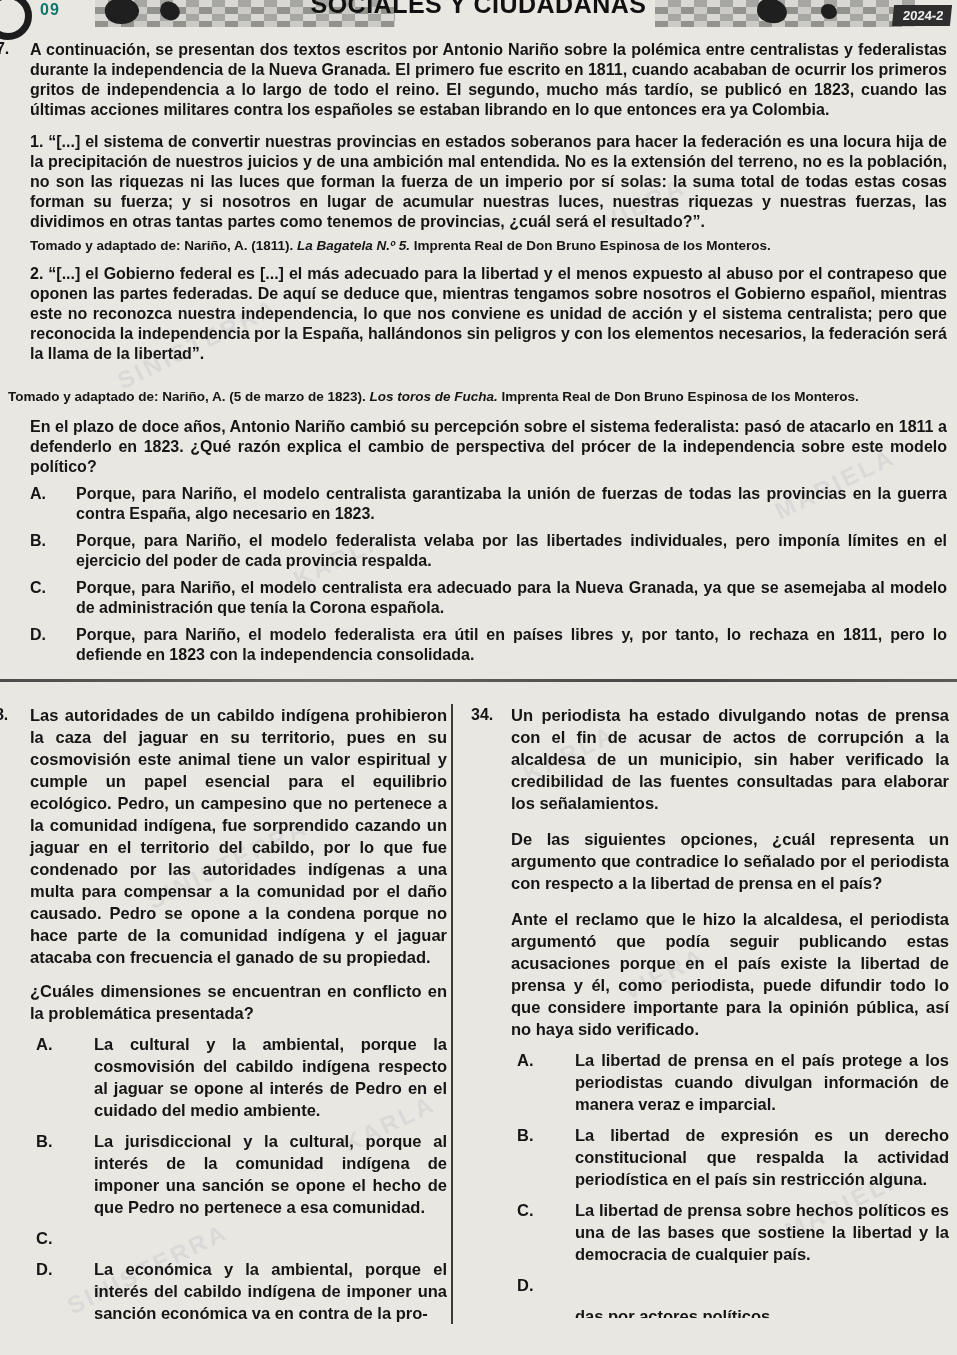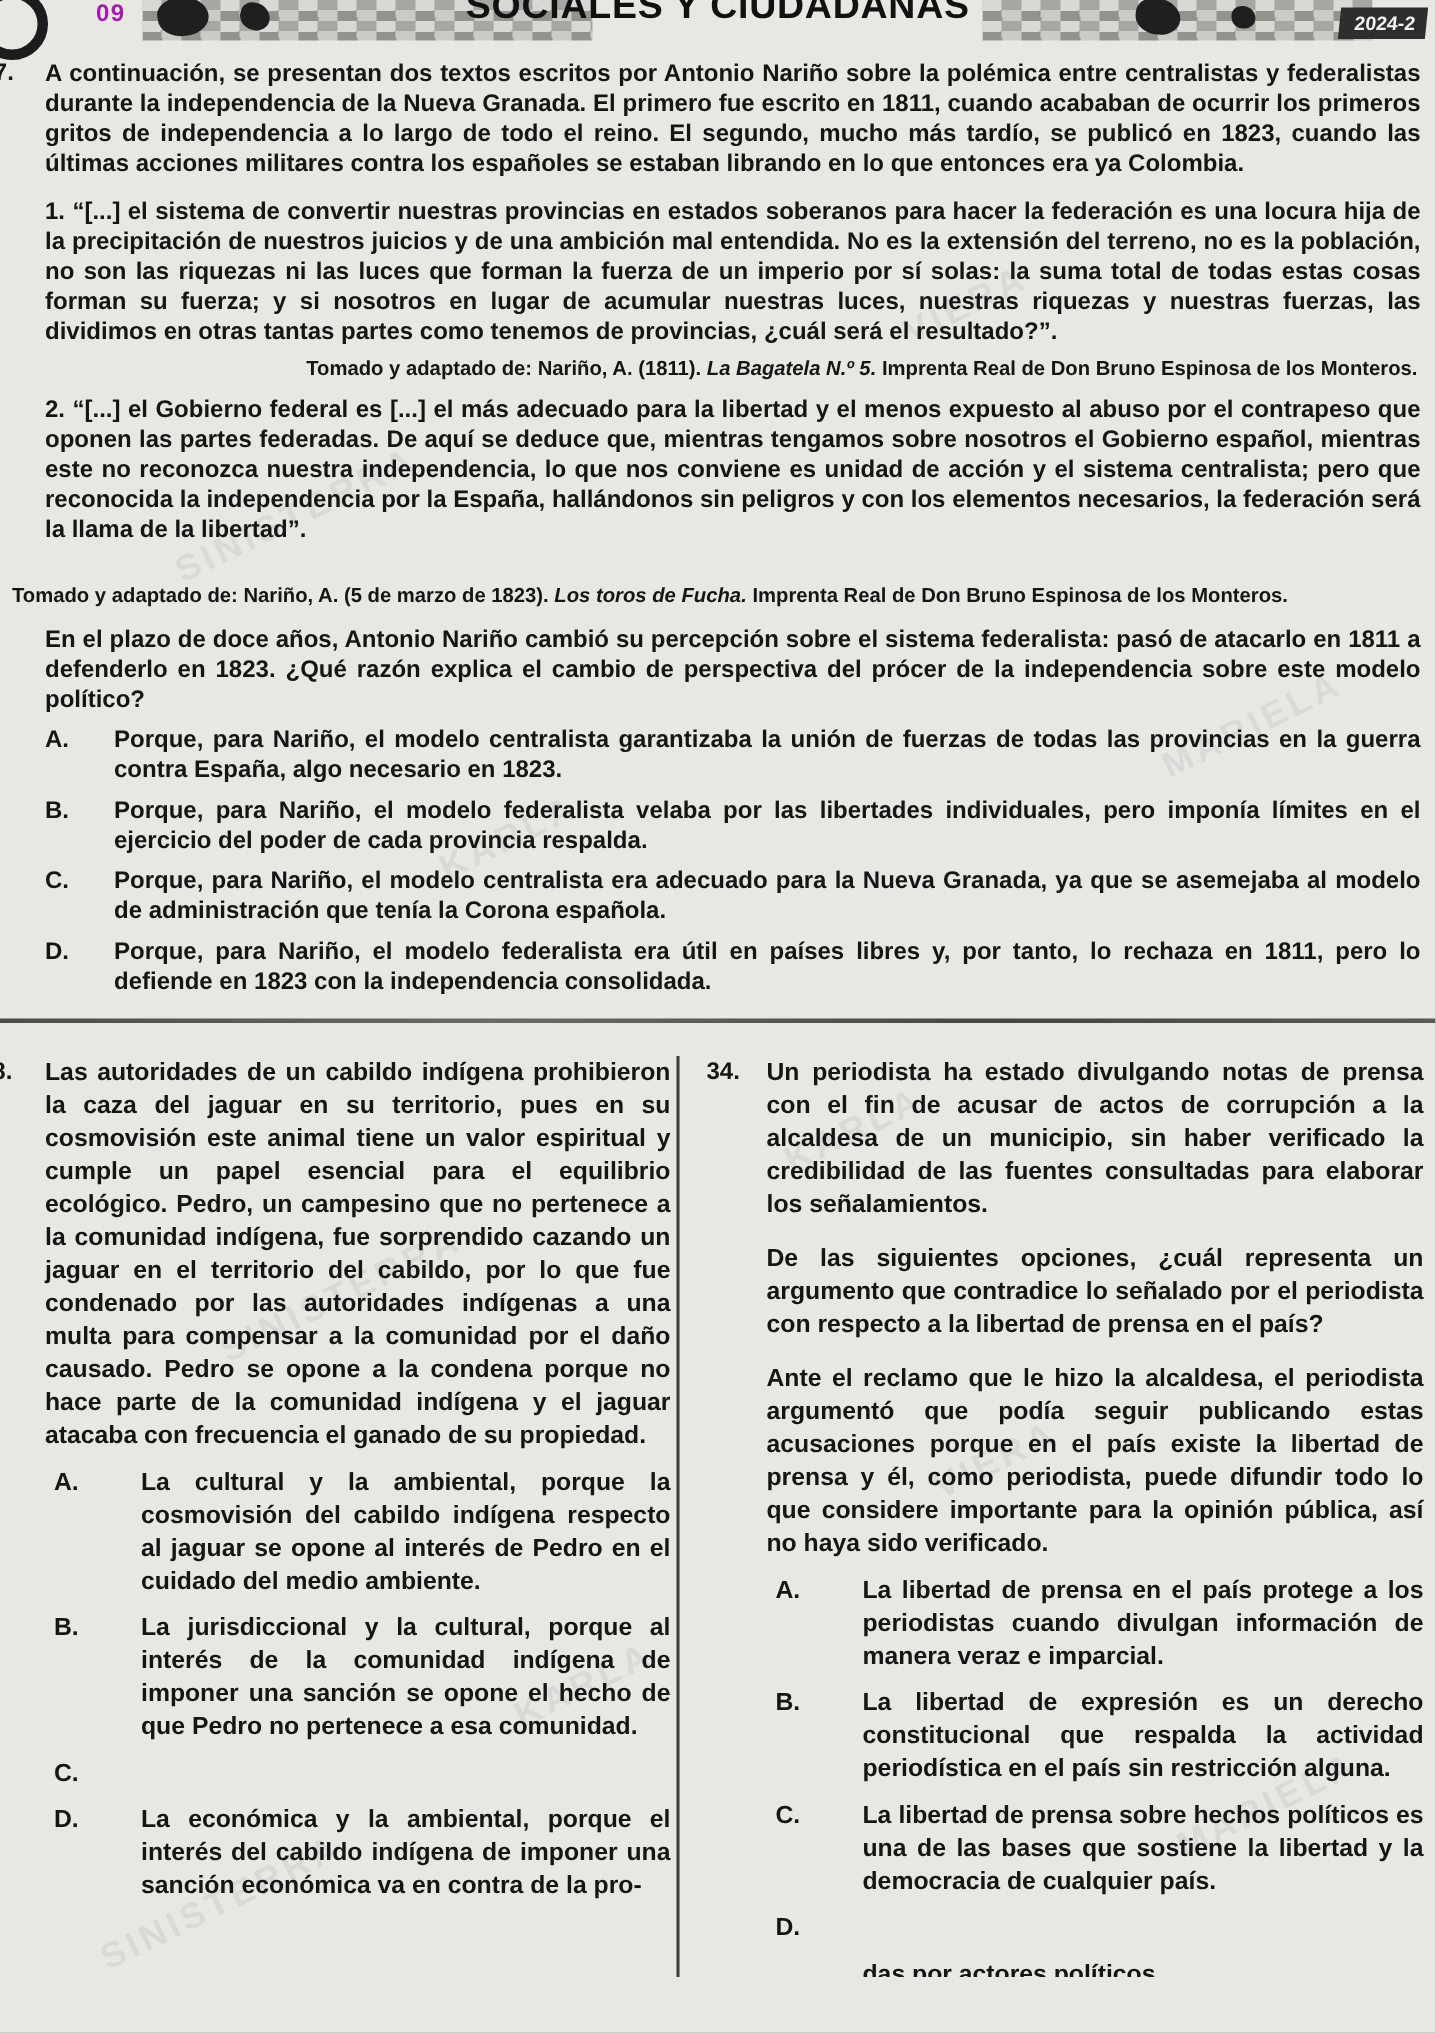--- a/index.html
+++ b/index.html
@@ -12,21 +12,21 @@
     font-family:"Liberation Sans", sans-serif;
     color:#151515;
     font-weight:700;
   }
   
   .header{position:relative;height:34px;}
   .logo-circle{
     position:absolute;left:-16px;top:-8px;width:34px;height:34px;
     border:7px solid #1c1c1c;border-radius:50%;background:transparent;
   }
-  .pageno{position:absolute;left:64px;top:1px;font-size:16px;color:#a21caf;letter-spacing:1px;text-align:center;}
+  .pageno{position:absolute;left:40px;top:1px;font-size:16px;color:#0f766e;letter-spacing:1px;text-align:center;}
   .mosaic{
     position:absolute;top:0;height:27px;opacity:.85;
     background-image:conic-gradient(#9a9a98 25%, #c6c5c2 0 50%, #84847f 0 75%, #d6d5d1 0);
     background-size:26px 14px;
   }
   .mosaic-left{left:95px;width:300px;}
   .mosaic-right{right:42px;width:260px;}
   .blob{position:absolute;background:#1f1f1f;border-radius:45% 60% 50% 55%;}
   .blob-1{left:105px;top:-2px;width:34px;height:26px;transform:rotate(-8deg);}
   .blob-2{left:160px;top:2px;width:20px;height:18px;transform:rotate(14deg);}
@@ -42,21 +42,21 @@
   }
   
   p{margin:0;}
   .q67-block{position:relative;padding:6px 10px 0 30px;}
   .q67-block p.body{font-size:16px;line-height:20px;text-align:justify;}
   .qnum{position:absolute;font-size:16px;}
   .qnum-67{left:-13px;top:6px;}
   .mt10{margin-top:10px;} .mt12{margin-top:12px;} .mt14{margin-top:14px;}
   .cite{font-size:13.5px;line-height:17px;margin-top:5px;}
   .cite em{font-style:italic;}
-  .cite-right{text-align:right;padding-right:2px;}
+  .cite-right{text-align:left;padding-right:2px;}
   .cite-left{margin-left:-22px;text-align:left;margin-top:24px;}
   
   .opt{display:flex;margin-top:7px;}
   .q67-block .opt{margin-left:0;}
   .q67-block .optlabel{flex:0 0 46px;font-size:16px;line-height:20px;}
   .q67-block .opttext{font-size:16px;line-height:20px;text-align:justify;flex:1;}
   
   .hdivider{height:3px;background:linear-gradient(90deg,#4c4c4a,#6a6a66 35%,#454543 70%,#5a5a57);margin:14px 0 0 0;border:0;}
   
   .columns{display:flex;margin-top:22px;align-items:stretch;}
@@ -142,20 +142,21 @@
     </div>
   </section>
 
   <hr class="hdivider">
 
   <div class="columns">
 
     <section class="col col-left">
       <span class="qnum qnum-68">68.</span>
       <p>Las autoridades de un cabildo indígena prohibieron la caza del jaguar en su territorio, pues en su cosmovisión este animal tiene un valor espiritual y cumple un papel esencial para el equilibrio ecológico. Pedro, un campesino que no pertenece a la comunidad indígena, fue sorprendido cazando un jaguar en el territorio del cabildo, por lo que fue condenado por las autoridades indígenas a una multa para compensar a la comunidad por el daño causado. Pedro se opone a la condena porque no hace parte de la comunidad indígena y el jaguar atacaba con frecuencia el ganado de su propiedad.</p>
+      <p class="mt12">¿Cuáles dimensiones se encuentran en conflicto en la problemática presentada?</p>
 
       <div class="opt mt12">
         <span class="optlabel">A.</span>
         <span class="opttext">La cultural y la ambiental, porque la cosmovisión del cabildo indígena respecto al jaguar se opone al interés de Pedro en el cuidado del medio ambiente.</span>
       </div>
       <div class="opt">
         <span class="optlabel">B.</span>
         <span class="opttext">La jurisdiccional y la cultural, porque al interés de la comunidad indígena de imponer una sanción se opone el hecho de que Pedro no pertenece a esa comunidad.</span>
       </div>
       <div class="opt">

